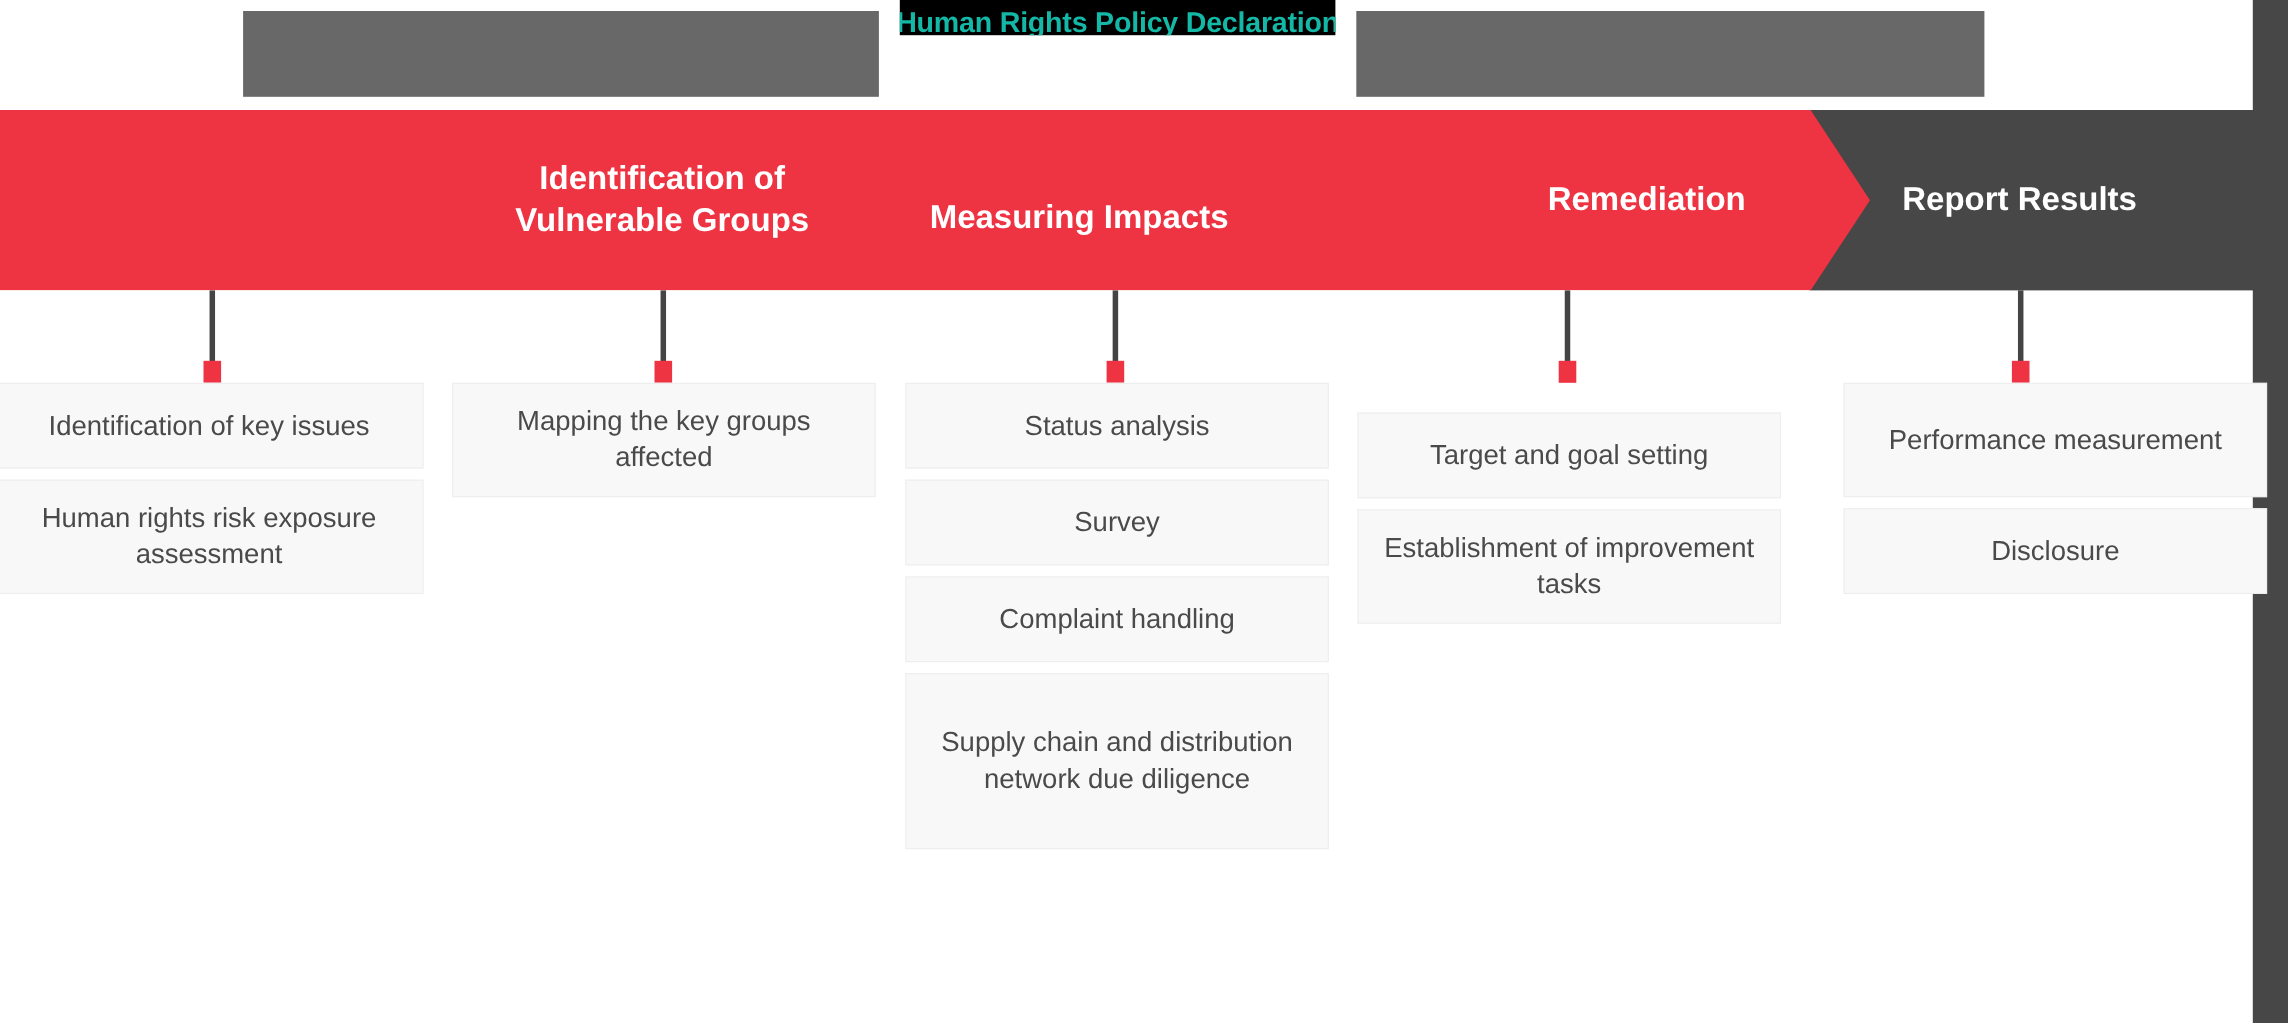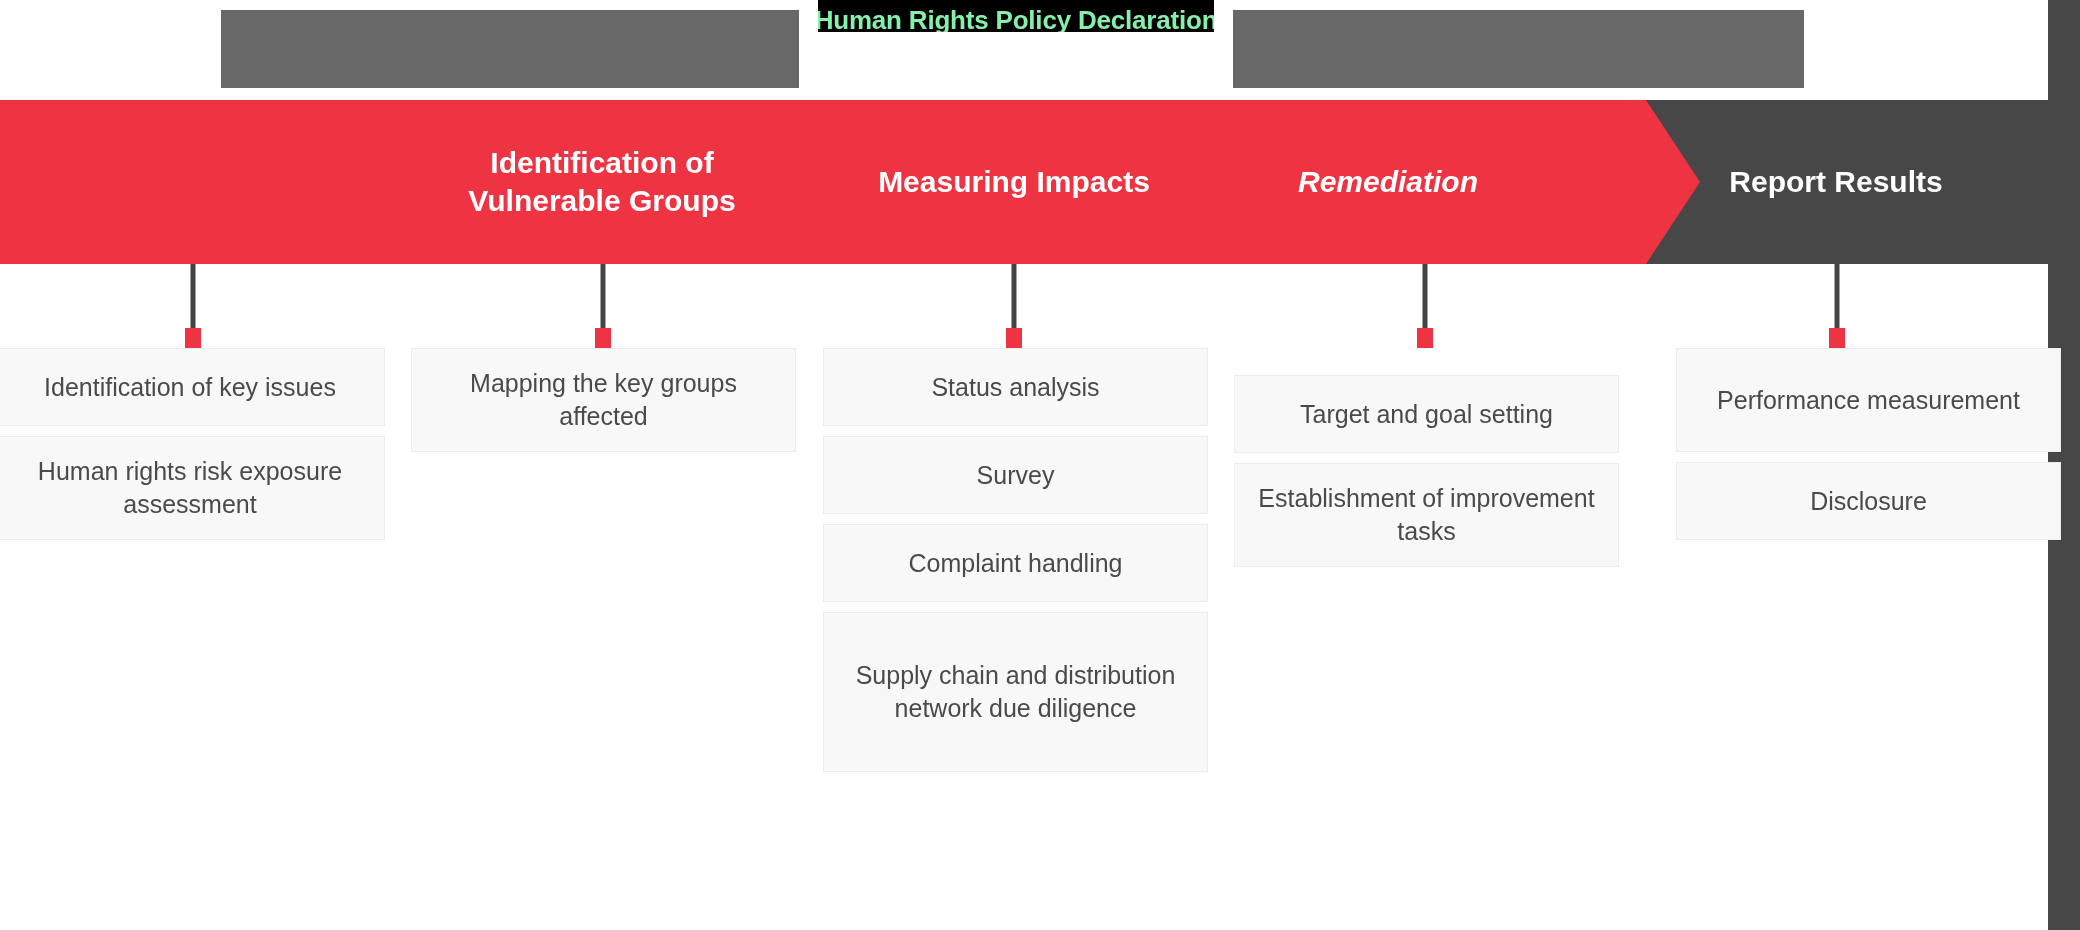--- a/index.html
+++ b/index.html
@@ -36,21 +36,21 @@
     top: -17px;
     width: 396px;
     height: 49px;
     background: #000000;
     display: flex;
     align-items: flex-end;
     justify-content: center;
     overflow: hidden;
   }
   #policy-declaration-banner .ttl {
-    color: #86efac;
+    color: #14b8a6;
     font-size: 26px;
     font-weight: 700;
     line-height: 1.05;
     white-space: nowrap;
     letter-spacing: -0.2px;
     transform: translateY(2px);
   }
 
   
   #right-edge-strip {
@@ -166,24 +166,24 @@
 
   <div id="right-edge-strip"></div>
 
   <div id="process-bar">
     <div id="process-bar-dark"></div>
     <div id="process-bar-red"></div>
 
     <div class="stage-label" style="left:409px; width:386px;">
       <span><span>Identification of</span><br><span>Vulnerable Groups</span></span>
     </div>
-    <div class="stage-label" style="left:821px; width:386px;">
+    <div class="stage-label" style="left:788px; width:386px;margin-top:16px;">
       <span>Measuring Impacts</span>
     </div>
-    <div class="stage-label" style="left:1195px;width:386px;font-style:italic;">
+    <div class="stage-label" style="left:1304px;width:386px;">
       <span>Remediation</span>
     </div>
     <div class="stage-label" style="left:1643px;width:386px;">
       <span>Report Results</span>
     </div>
   </div>
 
   <div class="connector" style="left:193px;"></div>
   <div class="connector-dot" style="left:193px;"></div>
   <div class="connector" style="left:603px;"></div>

